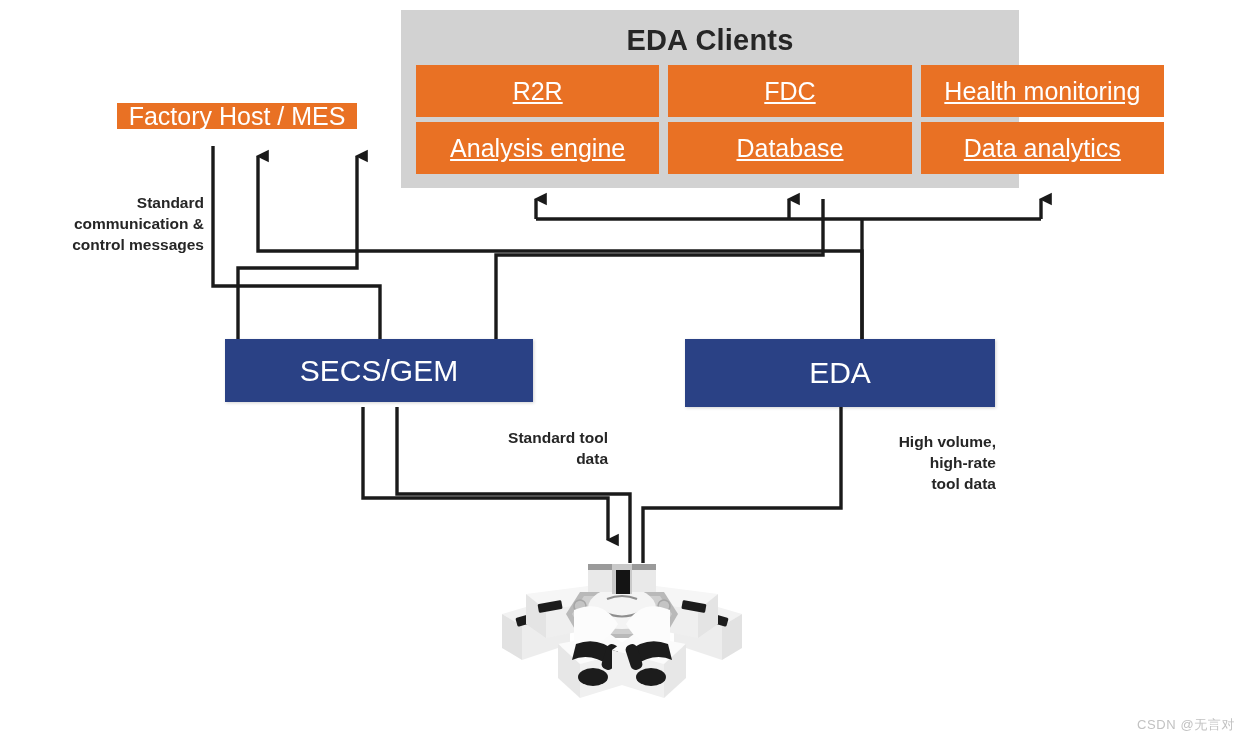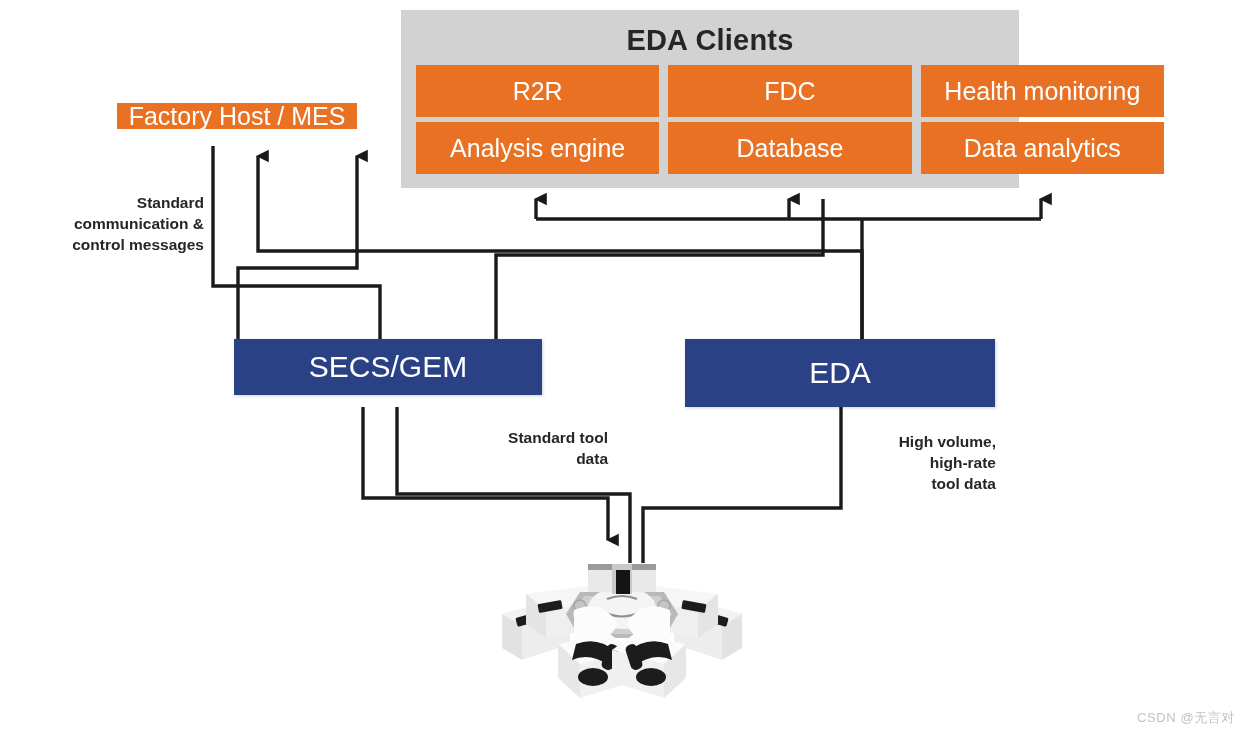--- a/index.html
+++ b/index.html
@@ -63,20 +63,21 @@
   .client-cell {
     background: #e97124;
     color: #ffffff;
     display: flex;
     align-items: center;
     justify-content: center;
     font-size: 25px;
     line-height: 1;
     box-sizing: border-box;
     white-space: nowrap;
+    text-decoration: underline;
   }
 
   
   .factory-host {
     position: absolute;
     left: 117px;
     top: 103px;
     width: 240px;
     height: 26px;
     background: #e97124;
@@ -96,24 +97,24 @@
     color: #ffffff;
     display: flex;
     align-items: center;
     justify-content: center;
     font-size: 30px;
     box-sizing: border-box;
     white-space: nowrap;
     box-shadow: 1px 1px 3px rgba(0,0,0,.18);
   }
   .proto-secsgem {
-    left: 234px;
+    left: 225px;
     top: 339px;
     width: 308px;
-    height: 56px;
+    height: 63px;
   }
   .proto-eda {
     left: 685px;
     top: 339px;
     width: 310px;
     height: 68px;
   }
 
   
   .caption {
@@ -136,21 +137,21 @@
     top: 552px;
     width: 260px;
     height: 165px;
   }
   .cluster-tool svg { display: block; }
 
   
   .watermark {
     position: absolute;
     right: 14px;
-    bottom: 11px;
+    bottom: 4px;
     font-size: 13px;
     color: #c2c2c2;
     letter-spacing: .6px;
     white-space: nowrap;
   }
 </style>
 </head>
 <body>
 
 <div id="canvas">

